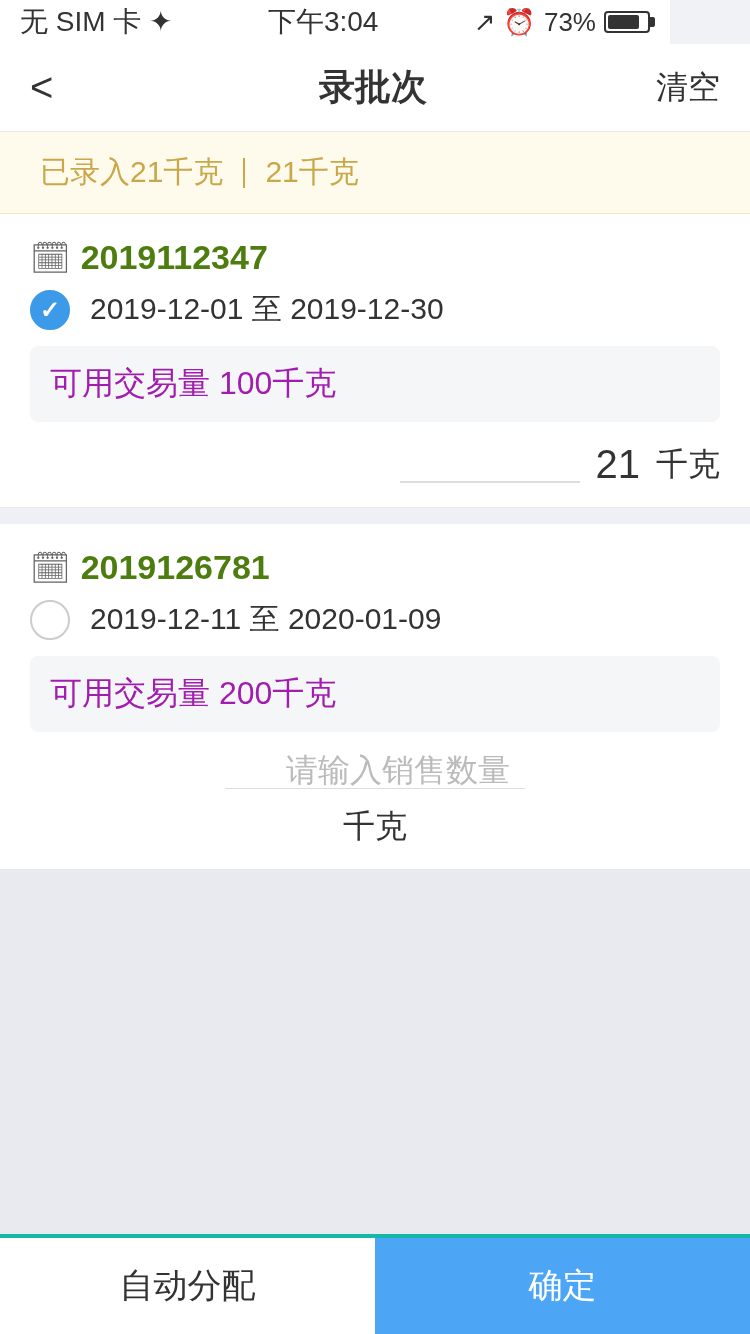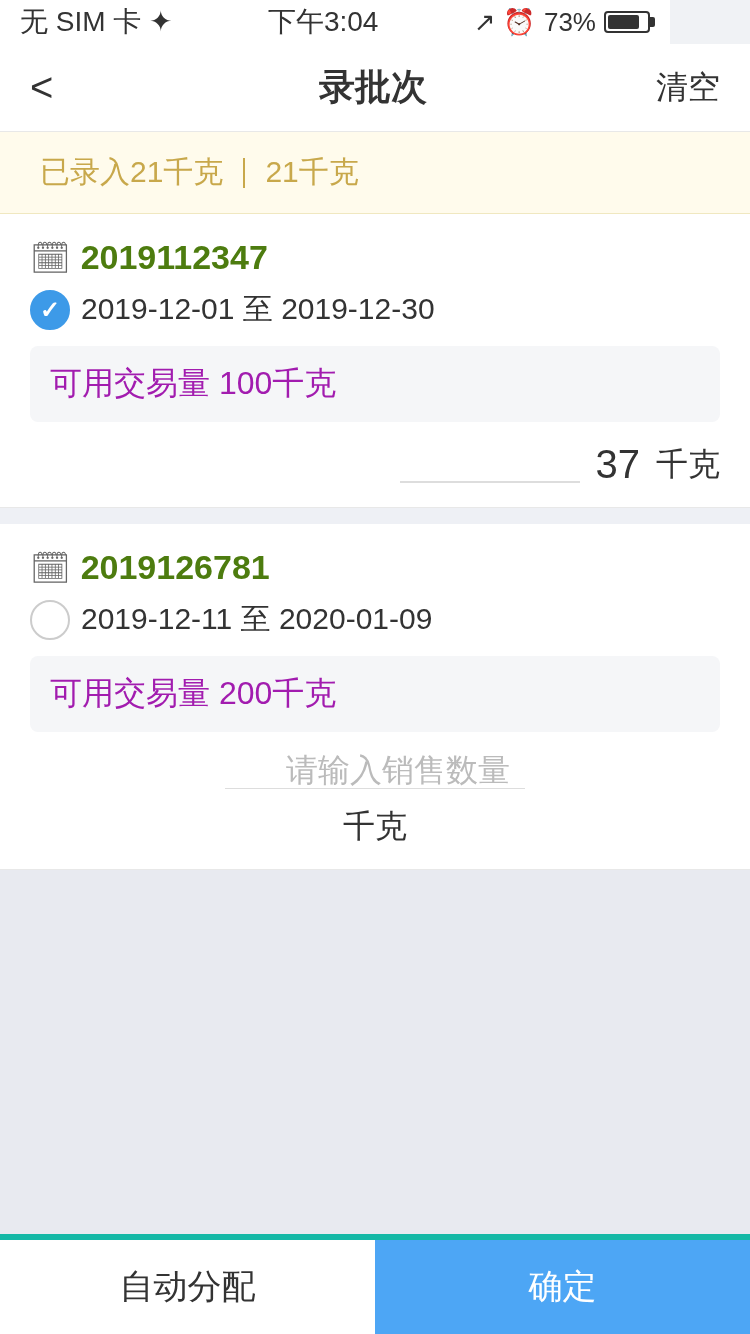--- a/index.html
+++ b/index.html
@@ -137,21 +137,21 @@
     }
     .batch-id {
       font-size: 34px;
       font-weight: 600;
       color: #4d7c0f;
     }
 
     .batch-row {
       display: flex;
       align-items: center;
-      gap: 11px;
+      gap: 20px;
       margin-bottom: 16px;
     }
     .radio-circle {
       width: 40px;
       height: 40px;
       border-radius: 50%;
       border: 2px solid #ccc;
       background: #fff;
       flex-shrink: 0;
     }
@@ -263,21 +263,21 @@
     }
 
     
     .bottom-bar {
       position: fixed;
       bottom: 0;
       width: 750px;
       height: 100px;
       display: flex;
       background: #4c1d95;
-      border-top: 6px solid #14b8a6;
+      border-top: 4px solid #14b8a6;
     }
     .btn-auto {
       flex: 1;
       display: flex;
       align-items: center;
       justify-content: center;
       font-size: 34px;
       color: #333;
       background: #fff;
       cursor: pointer;
@@ -338,21 +338,21 @@
     </div>
     <div class="batch-row">
       <div class="radio-circle checked"></div>
       <span class="batch-date">2019-12-01 至 2019-12-30</span>
     </div>
     <div class="batch-avail">可用交易量 100千克</div>
   </div>
 
   <div class="amount-row">
     <div class="amount-underline"></div>
-    <span class="amount-value">37</span>
+    <span class="amount-value">21</span>
     <span class="amount-unit">千克</span>
   </div>
 
   <div class="card-divider"></div>
 
   <div class="batch-card">
     <div class="batch-header">
       <span class="batch-icon">🗓</span>
       <span class="batch-id">2019126781</span>
     </div>

